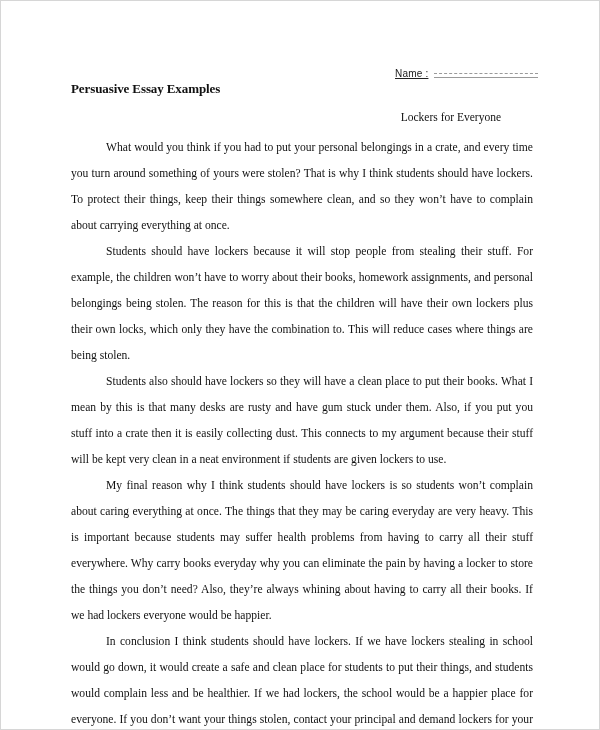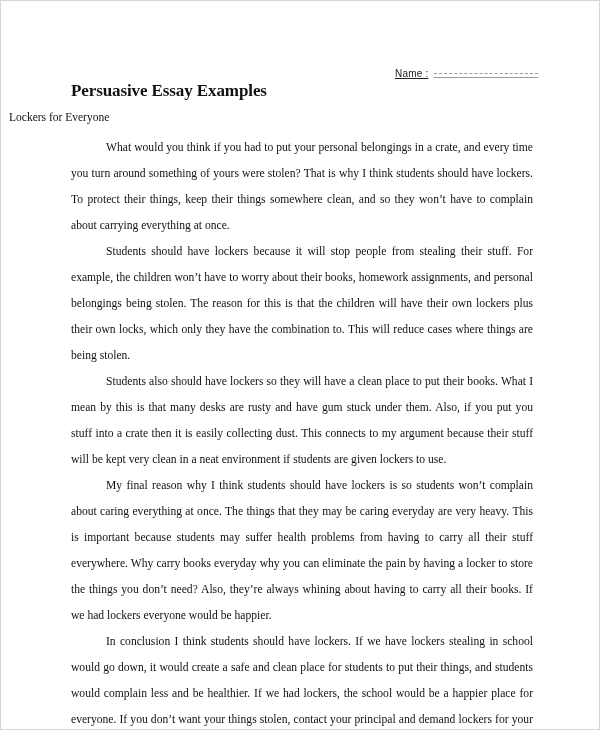--- a/index.html
+++ b/index.html
@@ -20,27 +20,27 @@
   }
   .name-label { margin-right: 6px; letter-spacing: 0.2px; }
   .name-line {
     width: 104px; height: 3px;
     border-top: 1px dashed #9a9a9a;
     border-bottom: 1px solid #9a9a9a;
     margin-bottom: 1px;
   }
   .title {
     position: absolute; left: 70px; top: 80px;
-    font-size: 17px; font-weight: bold; margin: 0;
+    font-size: 13px; font-weight: bold; margin: 0;
     letter-spacing: -0.1px;
   }
   .subtitle {
     position: absolute; left: 0; width: 500px; top: 110px;
-    text-align: left; font-size: 11.5px; margin: 0;
-    padding-left: 8px;
+    text-align: right; font-size: 11.5px; margin: 0;
+    padding-left: 0px;
   }
   .body {
     position: absolute; left: 70px; top: 134px; width: 462px;
   }
   .body p {
     margin: 0;
     font-size: 11.6px;
     line-height: 26px;
     text-align: justify;
     text-indent: 35px;

